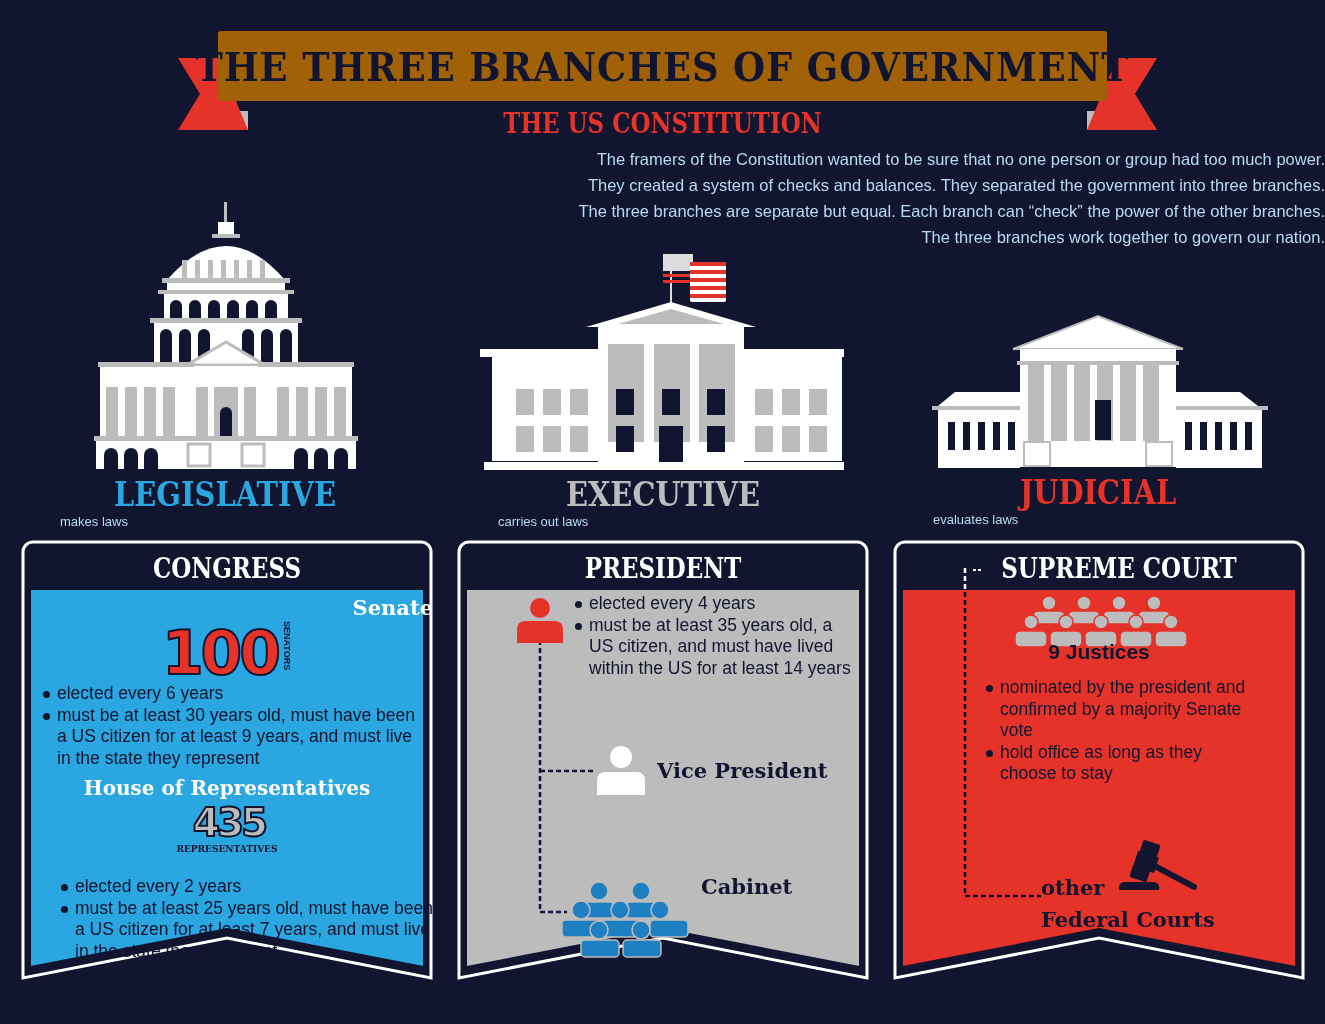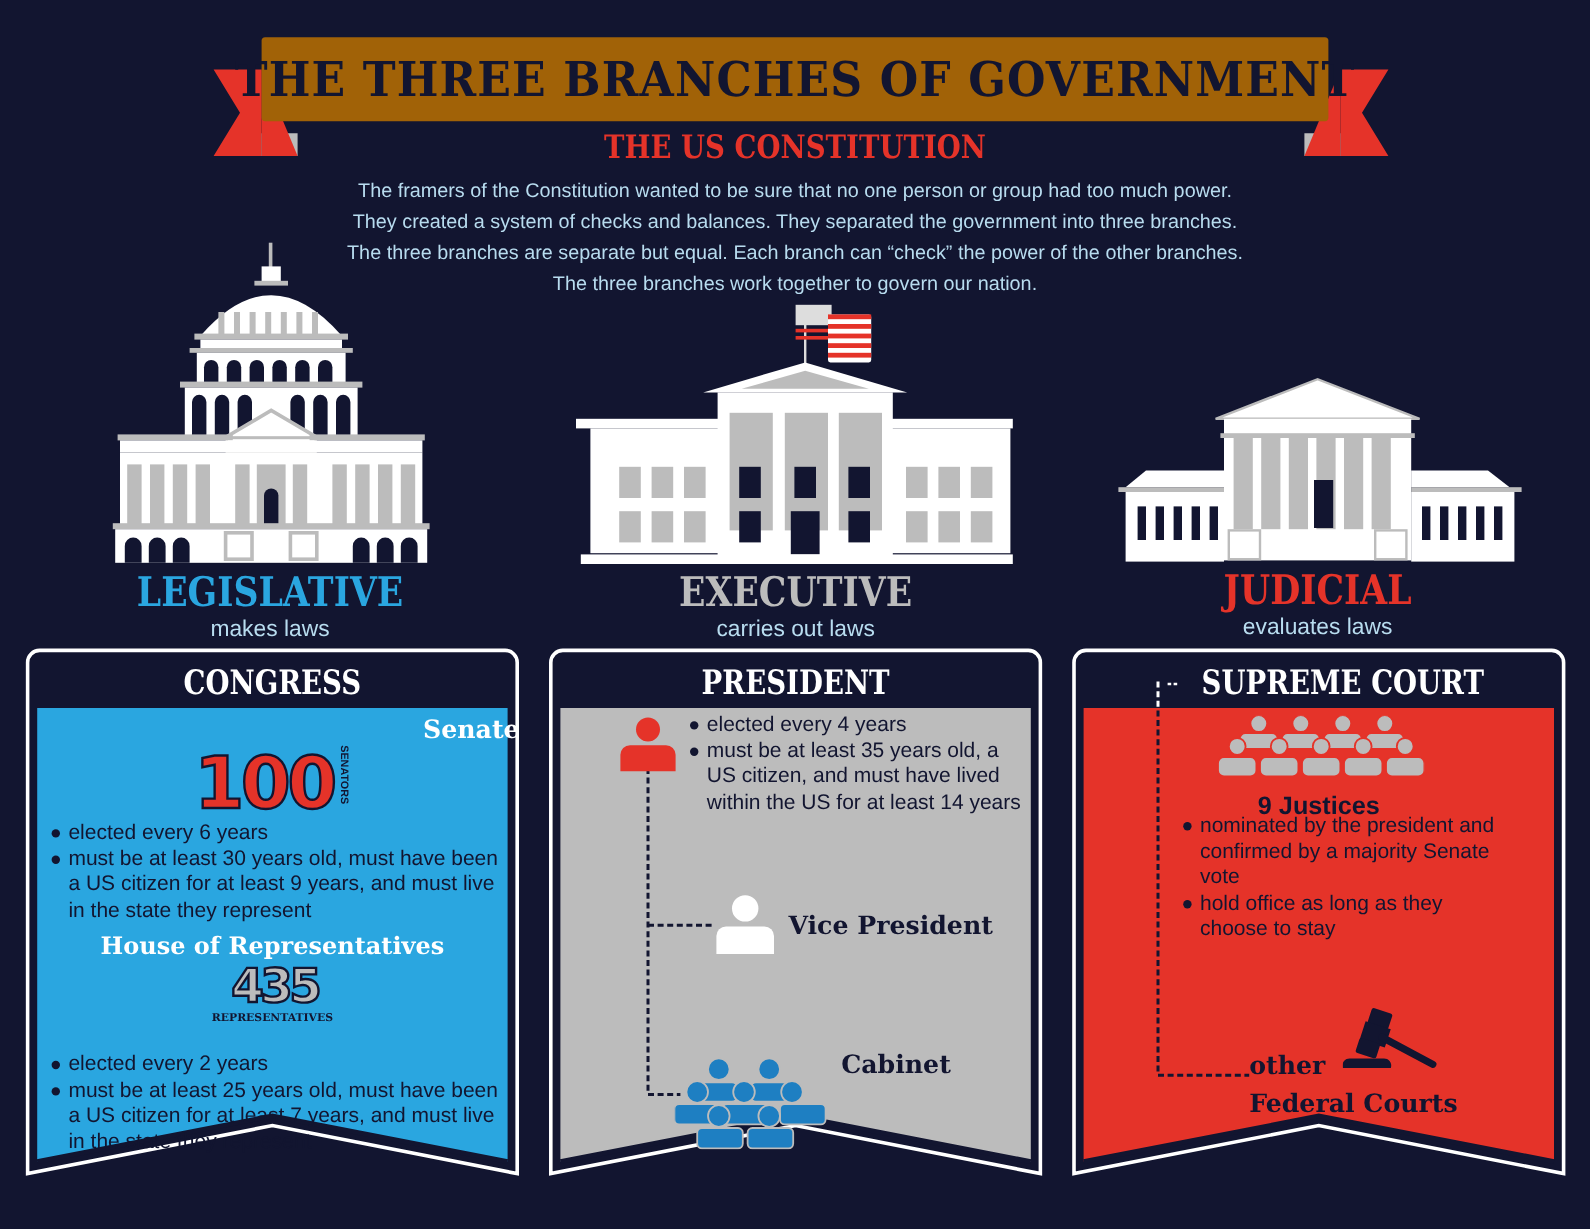--- a/index.html
+++ b/index.html
@@ -3,23 +3,23 @@
 <meta charset="utf-8">
 <style>
   html,body{margin:0;padding:0;}
   body{width:1325px;height:1024px;background:#121530;position:relative;overflow:hidden;font-family:"Liberation Sans",sans-serif;color:#fff;}
   .abs{position:absolute;}
   .slab{font-family:"DejaVu Serif",serif;font-weight:bold;}
   
   #ribbon{left:218px;top:31px;width:889px;height:70px;background:#a16207;border-radius:3px;display:flex;align-items:center;justify-content:center;}
   #ribbon-title{font-family:"DejaVu Serif",serif;font-weight:bold;font-size:40px;color:#121530;letter-spacing:1px;transform:scaleX(0.92);white-space:nowrap;}
   #const-title{left:0;width:1325px;top:108px;text-align:center;font-family:"DejaVu Serif",serif;font-weight:bold;font-size:27px;color:#e53329;transform:scaleX(0.85);}
-  #intro{left:0;width:1325px;top:146px;text-align:center;font-size:16.5px;line-height:26px;color:#b8dcef;}
+  #intro{left:0;width:1325px;top:146px;text-align:right;font-size:16.5px;line-height:26px;color:#b8dcef;}
   .branch-name{font-family:"DejaVu Serif",serif;font-weight:bold;font-size:34px;text-align:center;transform:scaleX(0.85);}
-  .branch-sub{font-size:19px;color:#b8dcef;text-align:center;}
+  .branch-sub{font-size:13px;color:#b8dcef;}
   
   .panel{width:412px;height:478px;}
   .panel svg.frame{position:absolute;left:0;top:0;}
   .panel-title{position:absolute;left:0;width:100%;top:12px;text-align:center;font-family:"DejaVu Serif",serif;font-weight:bold;font-size:28px;color:#fff;transform:scaleX(0.82);}
   .txt{font-size:17.5px;line-height:21.5px;color:#121530;}
   .bullet{position:relative;padding-left:14px;}
   .bullet:before{content:"";position:absolute;left:0;top:8px;width:7px;height:7px;border-radius:50%;background:#121530;}
   .big-num{font-family:"DejaVu Sans",sans-serif;font-weight:bold;text-align:center;letter-spacing:-3px;}
   .slab-dark{font-family:"DejaVu Serif",serif;font-weight:bold;color:#121530;}
 </style>
@@ -233,21 +233,21 @@
   <div class="abs big-num" style="left:134px;width:130px;top:78px;font-size:60px;color:#e53329;-webkit-text-stroke:2px #121530">100</div>
   <div class="abs" style="left:232px;top:110px;width:68px;font-size:9px;font-weight:bold;color:#121530;transform:rotate(90deg)">SENATORS</div>
   <div class="abs txt" style="left:22px;width:375px;top:143px">
     <div class="bullet">elected every 6 years</div>
     <div class="bullet">must be at least 30 years old, must have been a US citizen for at least 9 years, and must live in the state they represent</div>
   </div>
 
   <div class="abs slab" style="left:0;width:412px;top:236px;text-align:center;font-size:20px;color:#fff">House of Representatives</div>
   <div class="abs big-num" style="left:128px;width:160px;top:260px;font-size:39px;color:#bcbcbc;-webkit-text-stroke:2px #121530">435</div>
   <div class="abs" style="left:0;width:412px;top:304px;text-align:center;font-family:'DejaVu Serif',serif;font-weight:bold;font-size:9px;color:#121530">REPRESENTATIVES</div>
-  <div class="abs txt" style="left:22px;width:375px;top:336px">
+  <div class="abs txt" style="left:40px;width:375px;top:336px">
     <div class="bullet">elected every 2 years</div>
     <div class="bullet">must be at least 25 years old, must have been a US citizen for at least 7 years, and must live in the state they represent</div>
   </div>
 </div>
 
 <div class="abs panel" style="left:457px;top:540px">
   <svg class="frame" width="412" height="478" viewBox="0 0 412 478">
     <path d="M12,2 H400 a10,10 0 0 1 10,10 V438 L206,398 L2,438 V12 a10,10 0 0 1 10,-10z" fill="#121530" stroke="#fff" stroke-width="3"></path>
     <path d="M10,50 H402 V428 L206,390 L10,428z" fill="#bcbcbc"></path>
     <path d="M10,428 L206,390 L402,428" fill="none" stroke="#121530" stroke-width="4"></path>
@@ -318,21 +318,21 @@
         <circle cx="86" cy="26" r="7"></circle>
         <circle cx="121" cy="26" r="7"></circle>
         <circle cx="156" cy="26" r="7"></circle>
       <rect x="0" y="35" width="32" height="16" rx="5"></rect>
         <rect x="35" y="35" width="32" height="16" rx="5"></rect>
         <rect x="70" y="35" width="32" height="16" rx="5"></rect>
         <rect x="105" y="35" width="32" height="16" rx="5"></rect>
         <rect x="140" y="35" width="32" height="16" rx="5"></rect>
     </g>
   </svg>
-  <div class="abs" style="left:0;width:412px;top:120px;text-align:center;font-weight:bold;font-size:21px;color:#121530">9 Justices</div>
+  <div class="abs" style="left:0;width:412px;top:100px;text-align:center;font-weight:bold;font-size:21px;color:#121530">9 Justices</div>
   <div class="abs txt" style="left:93px;width:270px;top:137px">
     <div class="bullet">nominated by the president and confirmed by a majority Senate vote</div>
     <div class="bullet">hold office as long as they choose to stay</div>
   </div>
 
   <svg class="abs" style="left:226px;top:300px" width="84" height="52" viewBox="0 0 84 52">
     <g fill="#121530">
       <rect x="22" y="2" width="18" height="14" rx="2" transform="rotate(18 31 9)"></rect>
       <rect x="16" y="14" width="22" height="16" transform="rotate(18 27 22)"></rect>
       <rect x="12" y="27" width="18" height="13" rx="2" transform="rotate(18 21 33)"></rect>

